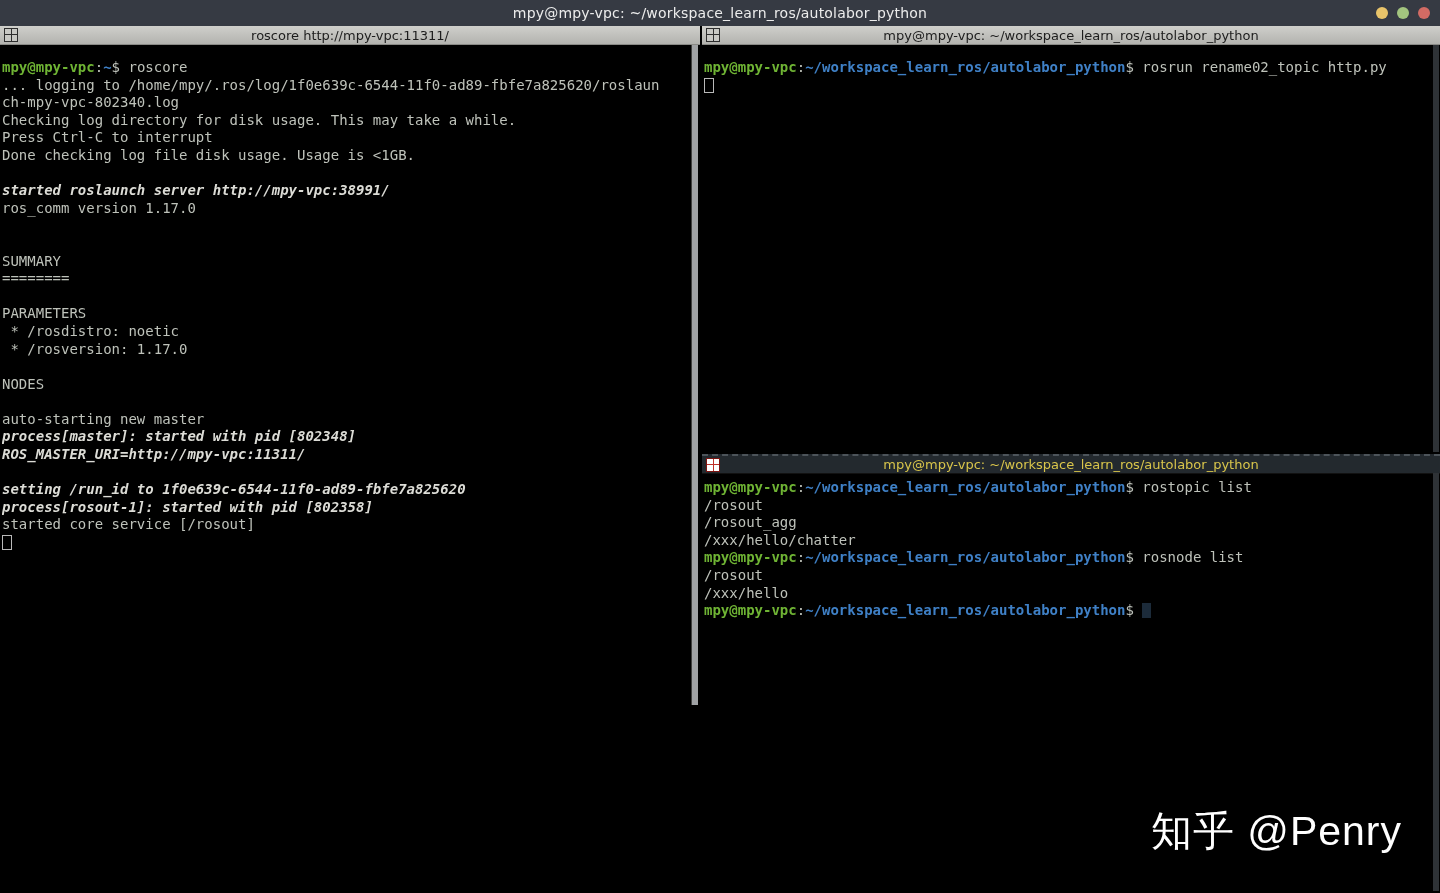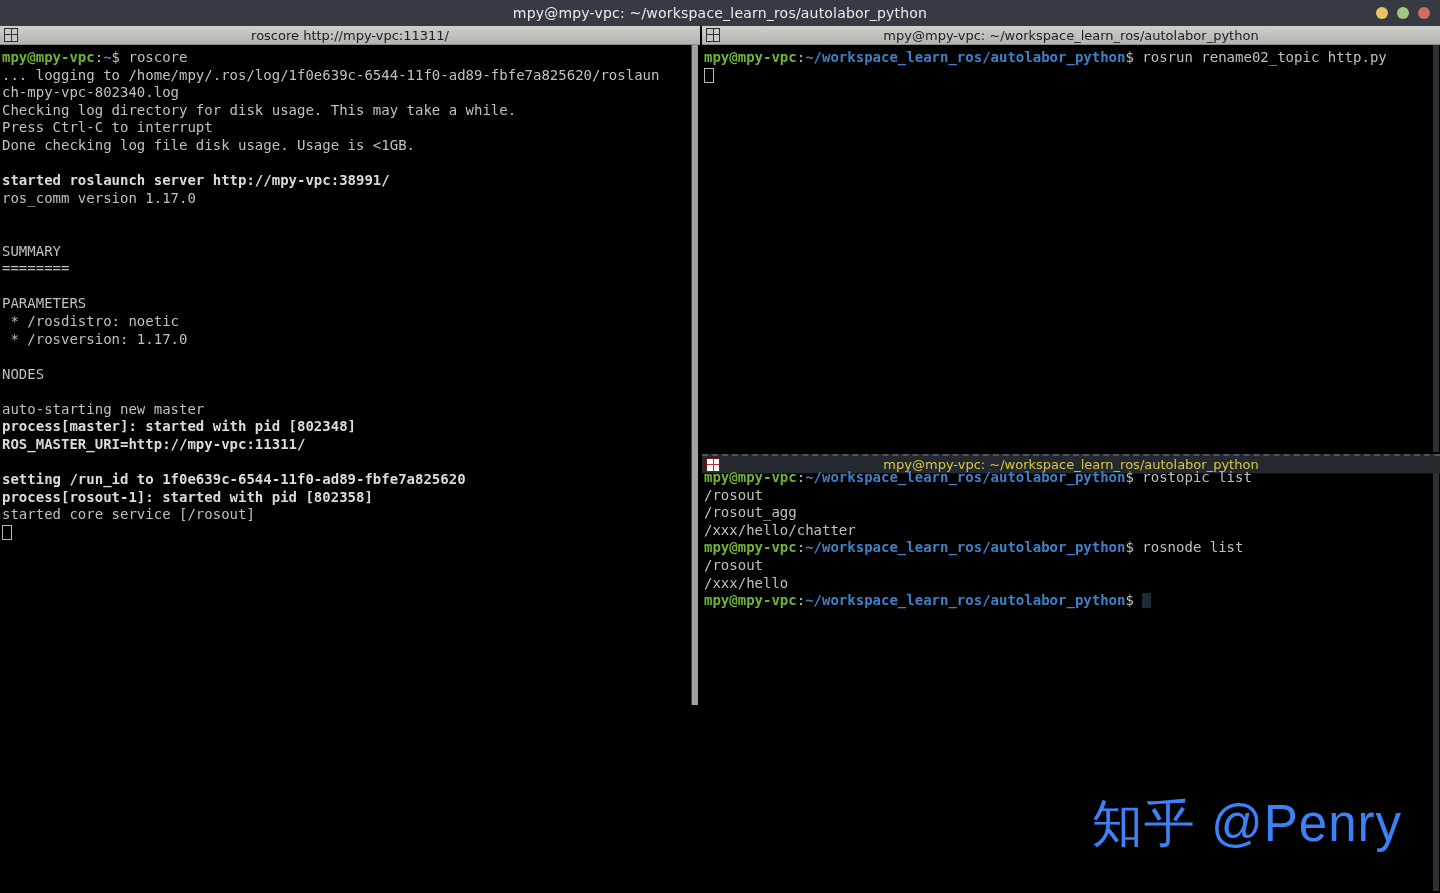--- a/index.html
+++ b/index.html
@@ -69,43 +69,43 @@
   .grid-icon.red{background:#fff;border-color:#7a1410;}
   .grid-icon.red::before,.grid-icon.red::after{background:#c03028;}
 
   .term{
     position:absolute; left:2px; right:9px; bottom:0;
     top:19px;
     font-family:"DejaVu Sans Mono", monospace;
     font-size:14px; line-height:17.6px;
     color:var(--fg);
     white-space:pre; overflow:hidden;
-    padding-top:4px;
+    padding-top:14px;
   }
   .pane-br .term{top:11px;}
   .term-line{height:17.6px;}
   .seg-green{color:var(--green);font-weight:bold;}
   .seg-blue{color:var(--blue);font-weight:bold;}
-  .seg-bold{color:var(--bfg);font-weight:bold;}
+  .seg-bold{color:var(--bfg);font-weight:bold;font-style:italic;}
   .cursor-hollow{
     display:inline-block;width:8px;height:13px;
     border:1px solid #b9b9b9;vertical-align:top;margin-top:1px;
   }
   .cursor-block{
     display:inline-block;width:9px;height:15px;
     background:#1c2b3a;vertical-align:top;margin-top:1px;
   }
 
   .scrollbar{position:absolute; top:19px; bottom:2px; width:6px;}
   .scrollbar.light{right:2px; background:var(--sb-light); border-left:1px solid #40403e;}
   .scrollbar.dark{right:1px; background:var(--sb-dark);}
 
   .watermark{
     position:absolute; right:38px; bottom:34px;
-    color:#3b82f6; font-size:51px;
+    color:#ffffff; font-size:41px;
     font-family:"Liberation Sans", sans-serif;
     letter-spacing:1px; z-index:5;
   }
 </style>
 </head>
 <body>
 
 <div class="window-bar">
   <span class="window-title">mpy@mpy-vpc: ~/workspace_learn_ros/autolabor_python</span>
   <div class="window-controls">

